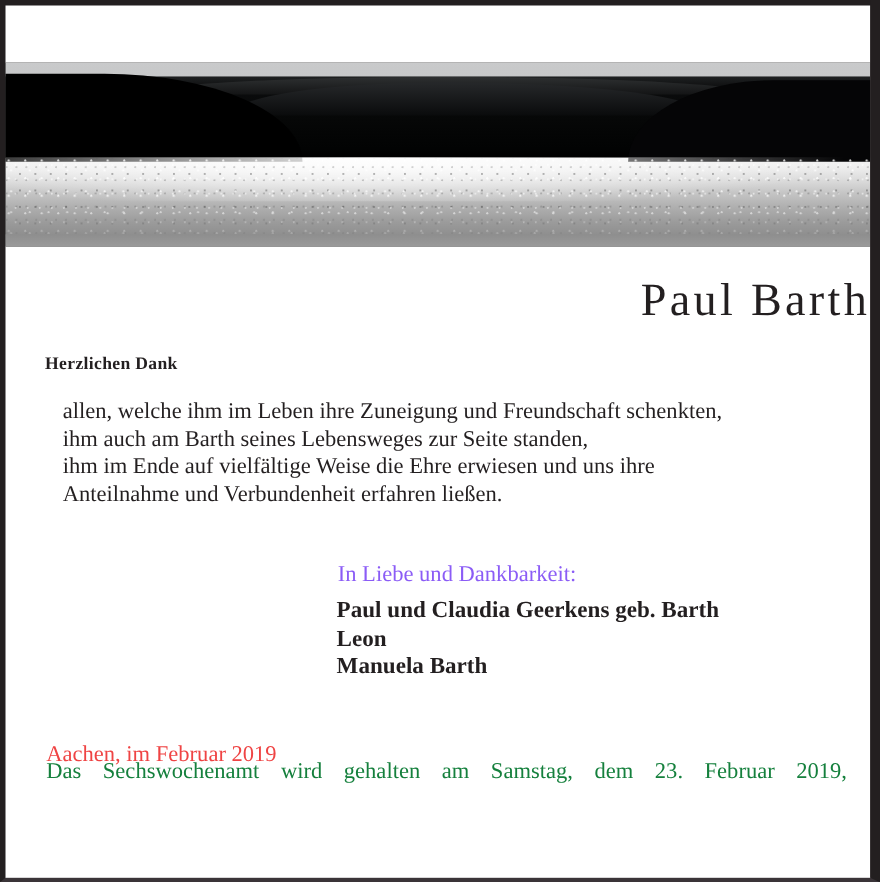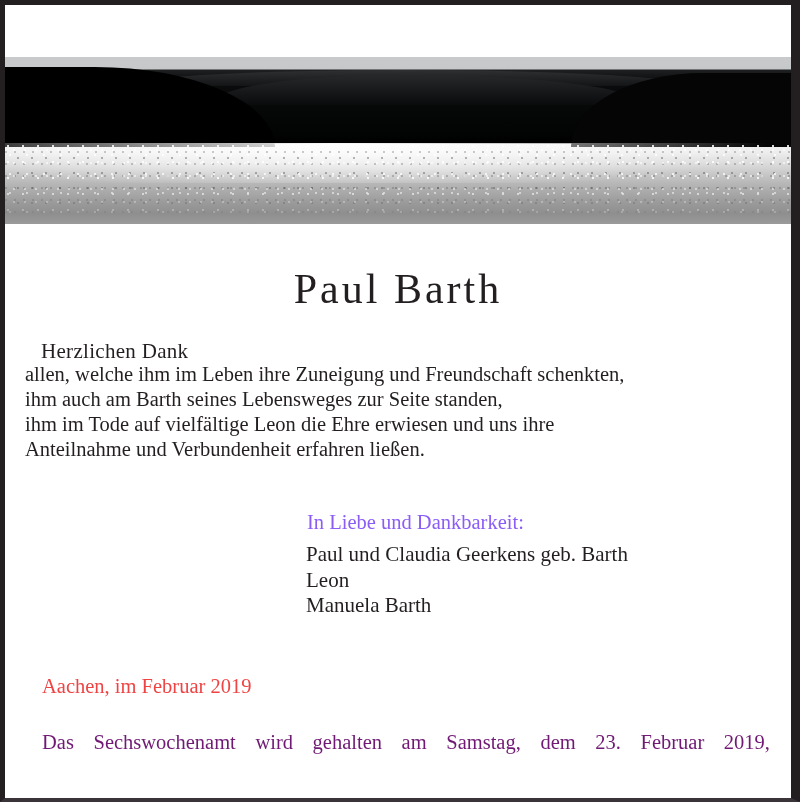--- a/index.html
+++ b/index.html
@@ -136,42 +136,41 @@
     height: 11px;
     background: linear-gradient(to bottom, #8e8e8e, #9a9a9a);
   }
 
   
   .deceased-name {
     position: absolute;
     left: 0;
     right: 0;
     top: 247px;
-    text-align: center;
+    text-align: right;
     font-size: 42px;
     line-height: 1;
     letter-spacing: 3px;
     font-weight: 400;
     color: #231f20;
-    margin-top: 16px;
   }
 
   .thanks-heading {
     position: absolute;
     left: 36px;
-    top: 334px;
-    font-size: 21px;
-    font-weight: 400;
+    top: 317px;
+    font-size: 16px;
+    font-weight: 700;
     letter-spacing: .3px;
     color: #231f20;
   }
 
   .tribute {
     position: absolute;
-    left: 20px;
+    left: 52px;
     top: 357px;
     width: 730px;
     font-size: 20.5px;
     line-height: 25px;
     color: #231f20;
   }
   .tribute div { white-space: nowrap; }
 
   .dedication {
     position: absolute;
@@ -180,41 +179,41 @@
     font-size: 20.5px;
     line-height: 25px;
     color: #8b5cf6;
   }
   .survivors {
     position: absolute;
     left: 301px;
     top: 537px;
     font-size: 21px;
     line-height: 25.5px;
-    font-weight: 400;
+    font-weight: 700;
     color: #231f20;
     white-space: nowrap;
   }
 
   .place-date {
     position: absolute;
     left: 37px;
     top: 670px;
     font-size: 20.5px;
     color: #ef4444;
   }
 
   .service-note {
     position: absolute;
     left: 37px;
-    top: 725px;
+    top: 684px;
     width: 728px;
     font-size: 20.5px;
     line-height: 25px;
-    color: #701a75;
+    color: #15803d;
     text-align: justify;
   }
   .service-note .l1 {
     text-align: justify;
     text-align-last: justify;
   }
   .service-note .l2 { white-space: nowrap; }
 </style>
 </head>
 <body>
@@ -233,21 +232,21 @@
     </div>
   </div>
 
   <div class="deceased-name">Paul  Barth</div>
 
   <div class="thanks-heading">Herzlichen Dank</div>
 
   <div class="tribute">
     <div>allen, welche ihm im Leben ihre Zuneigung und Freundschaft schenkten,</div>
     <div>ihm auch am Barth seines Lebensweges zur Seite standen,</div>
-    <div>ihm im Tode auf vielfältige Leon die Ehre erwiesen und uns ihre</div>
+    <div>ihm im Ende auf vielfältige Weise die Ehre erwiesen und uns ihre</div>
     <div>Anteilnahme und Verbundenheit erfahren ließen.</div>
   </div>
 
   <div class="dedication">In Liebe und Dankbarkeit:</div>
 
   <div class="survivors">
     <div>Paul und Claudia Geerkens geb. Barth</div>
     <div>Leon</div>
     <div>Manuela Barth</div>
   </div>

